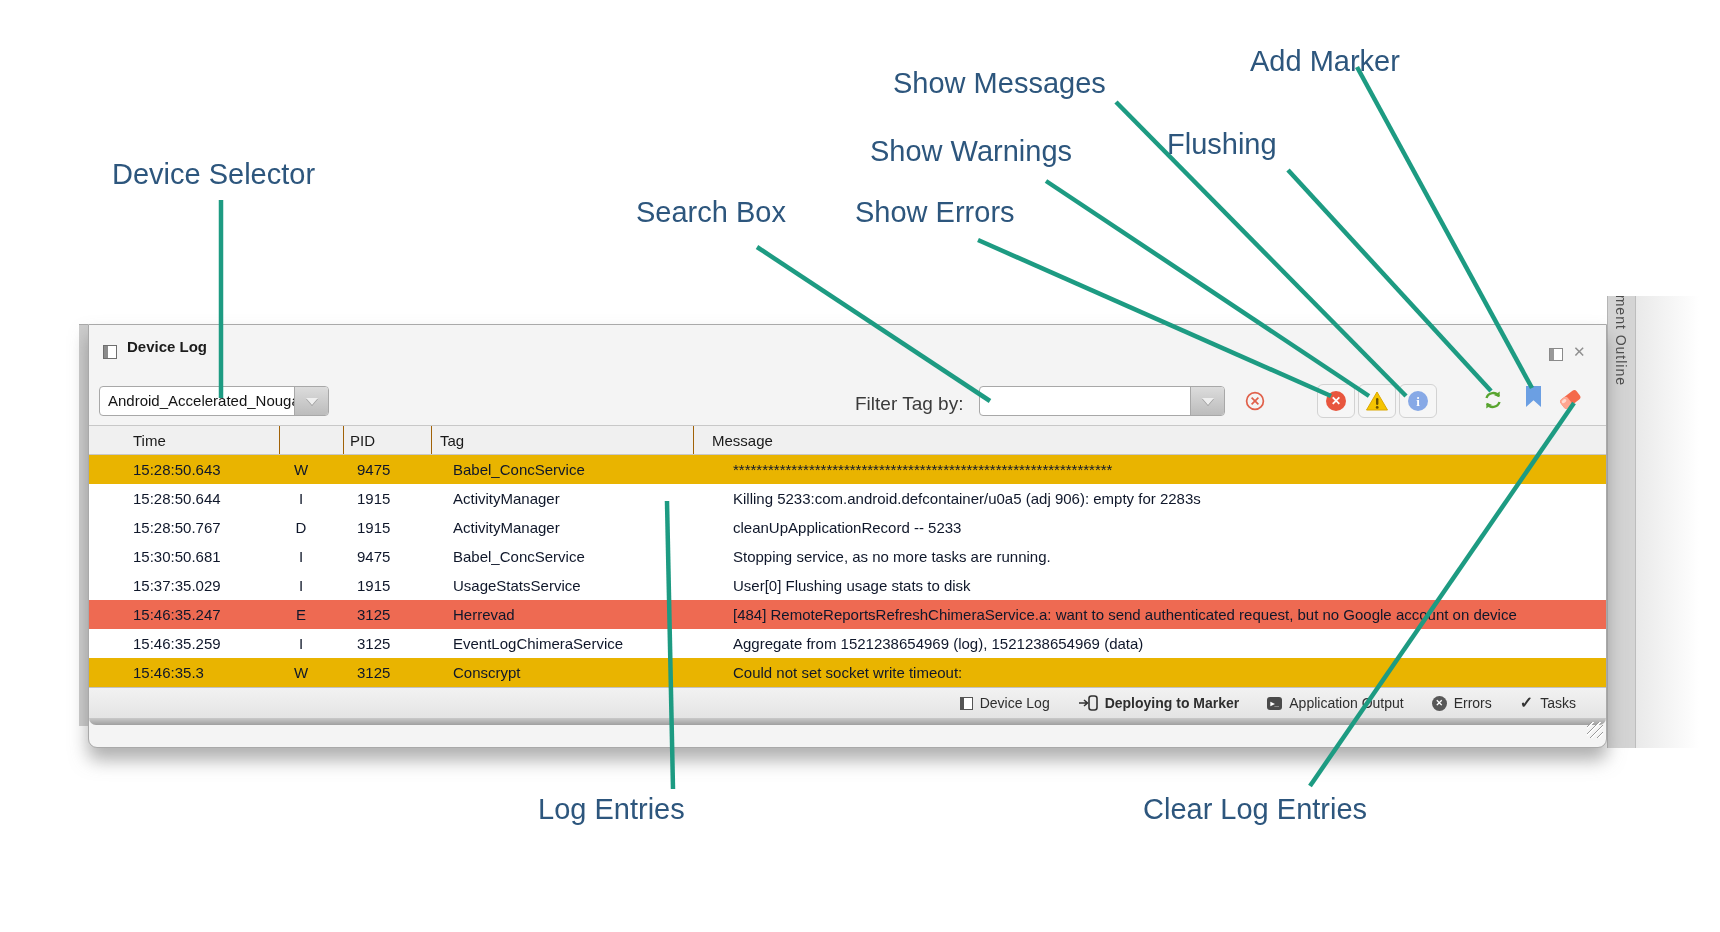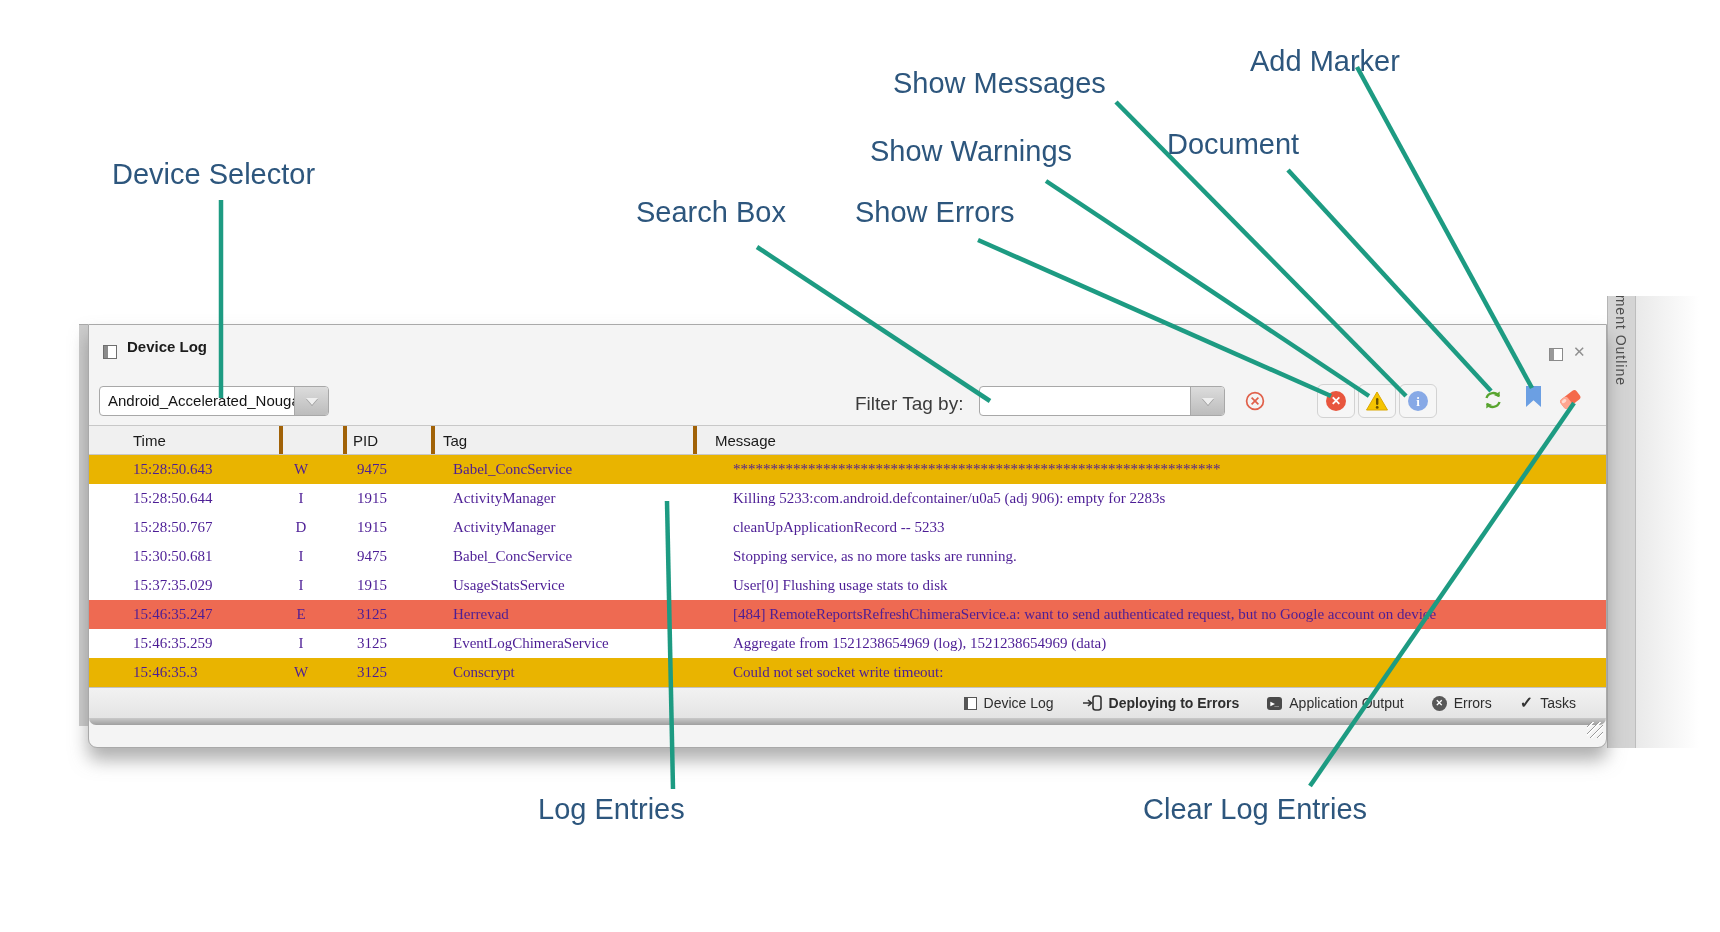--- a/index.html
+++ b/index.html
@@ -50,23 +50,23 @@
   .errball{width:20px;height:20px;border-radius:50%;background:#e8563e;color:#fff;font-size:12px;font-weight:bold;
     display:flex;align-items:center;justify-content:center;line-height:1;}
   .infoball{width:20px;height:20px;border-radius:50%;background:#87a9e6;color:#fff;font-size:13px;font-weight:bold;
     display:flex;align-items:center;justify-content:center;line-height:1;font-family:"Liberation Serif",serif;}
 
   
   .grid{flex:none;display:flex;flex-direction:column;}
   .hdr{display:flex;height:30px;background:#f0f0f0;border-top:1px solid #c8c8c8;border-bottom:1px solid #c8c8c8;
     box-sizing:border-box;font-size:15px;color:#1a1a1a;}
   .hdr .cell{display:flex;align-items:center;box-sizing:border-box;}
-  .hdr .cell + .cell{border-left:4px solid #a16207;}
-  .row{display:flex;height:29px;background:#fff;font-family:Liberation Serif, serif;
-    font-size:15px;color:#4c1d95;}
+  .hdr .cell + .cell{border-left:1px solid #a16207;}
+  .row{display:flex;height:29px;background:#fff;font-family:Liberation Sans, sans-serif;
+    font-size:15px;color:#0f172a;}
   .row.warning{background:var(--warn-row,#e9b400);}
   .row.error{background:var(--err-row,#ee6a52);}
   .cell{white-space:nowrap;overflow:hidden;align-items:center;display:flex;margin-left:36px;}
   .c-time{width:118px;flex:none;padding-left:8px;}
   .c-lvl{width:28px;flex:none;justify-content:center;}
   .c-pid{width:52px;flex:none;padding-left:6px;}
   .c-tag{width:226px;flex:none;padding-left:8px;}
   .c-msg{flex:1;padding-left:18px;}
   .filler{flex:1;background:#ececec;}
 
@@ -101,21 +101,21 @@
     <line x1="1574" y1="403" x2="1310" y2="786" stroke="#1d9b82"></line>
     <line x1="667" y1="501" x2="673" y2="789" stroke="#1d9b82"></line>
   </g>
 </svg>
 
 <div class="ann-label" style="left:112px;top:158px">Device Selector</div>
 <div class="ann-label" style="left:636px;top:196px">Search Box</div>
 <div class="ann-label" style="left:855px;top:196px">Show Errors</div>
 <div class="ann-label" style="left:870px;top:135px">Show Warnings</div>
 <div class="ann-label" style="left:893px;top:67px">Show Messages</div>
-<div class="ann-label" style="left:1167px;top:128px">Document</div>
+<div class="ann-label" style="left:1167px;top:128px">Flushing</div>
 <div class="ann-label" style="left:1250px;top:45px">Add Marker</div>
 <div class="ann-label" style="left:538px;top:793px">Log Entries</div>
 <div class="ann-label" style="left:1143px;top:793px">Clear Log Entries</div>
 
 <div class="left-strip"></div>
 <div class="side-fade"></div>
 <div class="side-strip">
   <div class="vtext">Document Outline</div>
 </div>
 
@@ -265,21 +265,21 @@
   <div class="statusbar">
     <div class="sb-item">
       <span class="sb-pane"></span>
       <span>Device Log</span>
     </div>
     <div class="sb-item bold">
       <svg width="20" height="16" viewBox="0 0 20 16">
         <path d="M1 8 H9 M6 5 L9.5 8 L6 11" fill="none" stroke="#333" stroke-width="1.6"></path>
         <rect x="11" y="1" width="8" height="14" rx="2.5" fill="none" stroke="#333" stroke-width="1.6"></rect>
       </svg>
-      <span>Deploying to Errors</span>
+      <span>Deploying to Marker</span>
     </div>
     <div class="sb-item">
       <span class="sb-term">▸_</span>
       <span>Application Output</span>
     </div>
     <div class="sb-item">
       <span class="sb-err">✕</span>
       <span>Errors</span>
     </div>
     <div class="sb-item">

